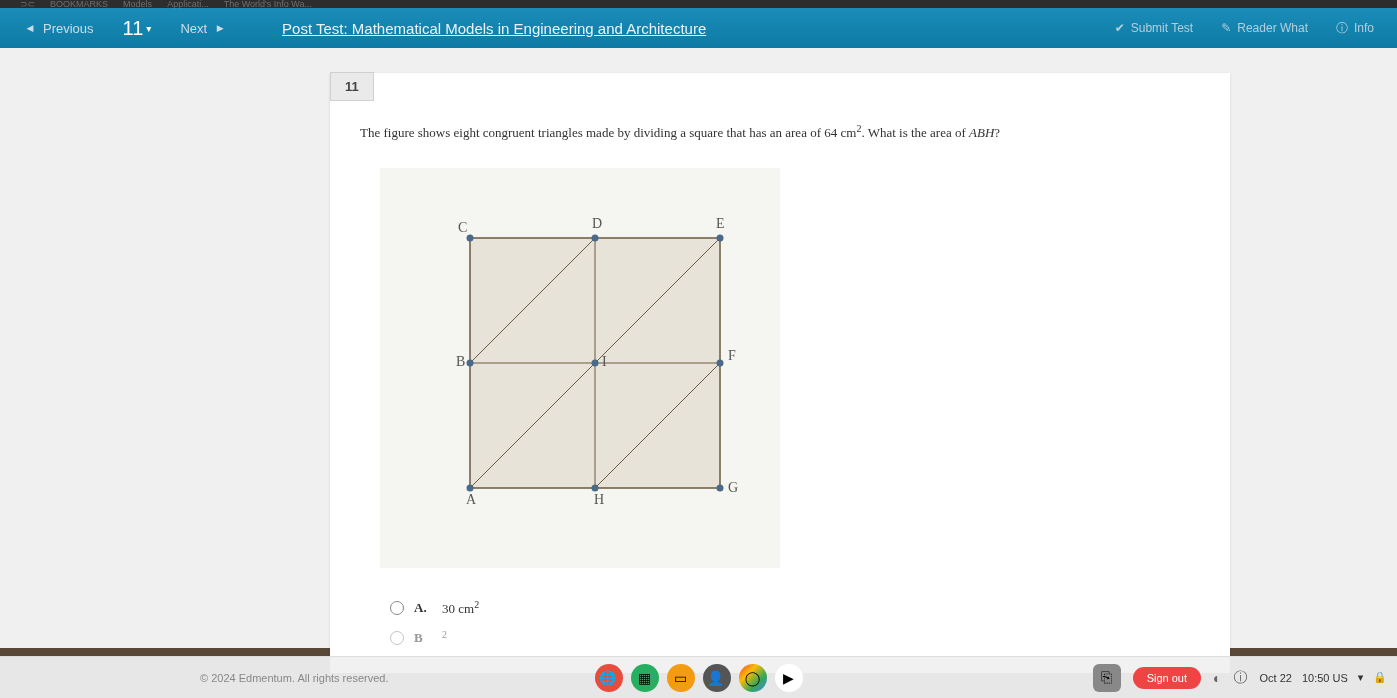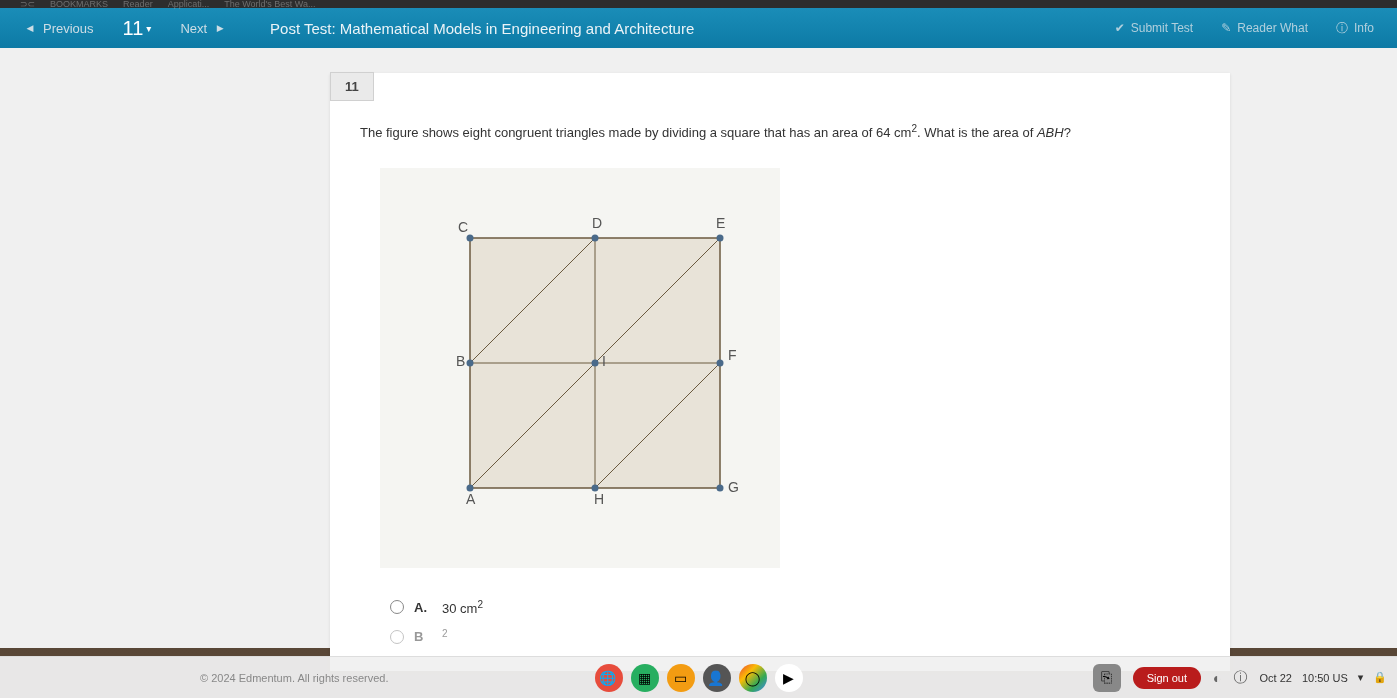--- a/index.html
+++ b/index.html
@@ -48,22 +48,23 @@
     padding: 0 6px;
     display: flex;
     align-items: center;
     gap: 3px;
   }
   .chev-down { font-size: 10px; }
   .test-title {
     font-size: 15px;
     color: #eaf3f7;
     font-weight: 400;
-    margin-left: 20px;
+    margin-left: 32px;
     flex: 1;
+    text-decoration: underline;
   }
   .header-right { display: flex; gap: 12px; align-items: center; }
   .header-right .nav-btn { font-size: 12px; opacity: 0.85; }
   .main-area {
     background: #f0f0f0;
     height: 600px;
     position: relative;
     padding-top: 25px;
   }
   .content-panel {
@@ -79,21 +80,21 @@
     position: absolute;
     top: -1px;
     left: 0;
     background: #eaeaea;
     border: 1px solid #d0d0d0;
     padding: 6px 14px;
     font-size: 13px;
     font-weight: bold;
     color: #444;
   }
-  .question-body { padding: 48px 30px 20px 30px; }
+  .question-body { padding: 48px 30px 20px 30px; font-family: Liberation Serif, serif; }
   .question-text {
     font-size: 13px;
     color: #333;
     margin-bottom: 25px;
     line-height: 1.5;
   }
   .question-text sup { font-size: 10px; }
   .figure-area {
     background: #f5f5f2;
     width: 400px;
@@ -157,21 +158,21 @@
     width: 28px;
     height: 28px;
     border-radius: 50%;
     background: #ccc;
     display: flex;
     align-items: center;
     justify-content: center;
     font-size: 14px;
   }
   .signout-btn {
-    background: #b91c1c;
+    background: #ef4444;
     color: #fff;
     border-radius: 15px;
     padding: 5px 14px;
     font-size: 11px;
     cursor: pointer;
   }
   .clock-info {
     display: flex;
     align-items: center;
     gap: 10px;
@@ -206,23 +207,23 @@
     background: #555;
     border-radius: 3px;
   }
 </style>
 </head>
 <body>
 
 <div class="browser-chrome">
   <span>⊃⊂</span>
   <span>BOOKMARKS</span>
-  <span>Reader</span>
+  <span>Models</span>
   <span>Applicati...</span>
-  <span>The World's Best Wa...</span>
+  <span>The World's Info Wa...</span>
 </div>
 
 <div class="header-bar">
   <div class="nav-btn">
     <span class="arrow-circle">◀</span>
     <span>Previous</span>
   </div>
   <div class="question-selector">
     <span>11</span>
     <span class="chev-down">▾</span>

